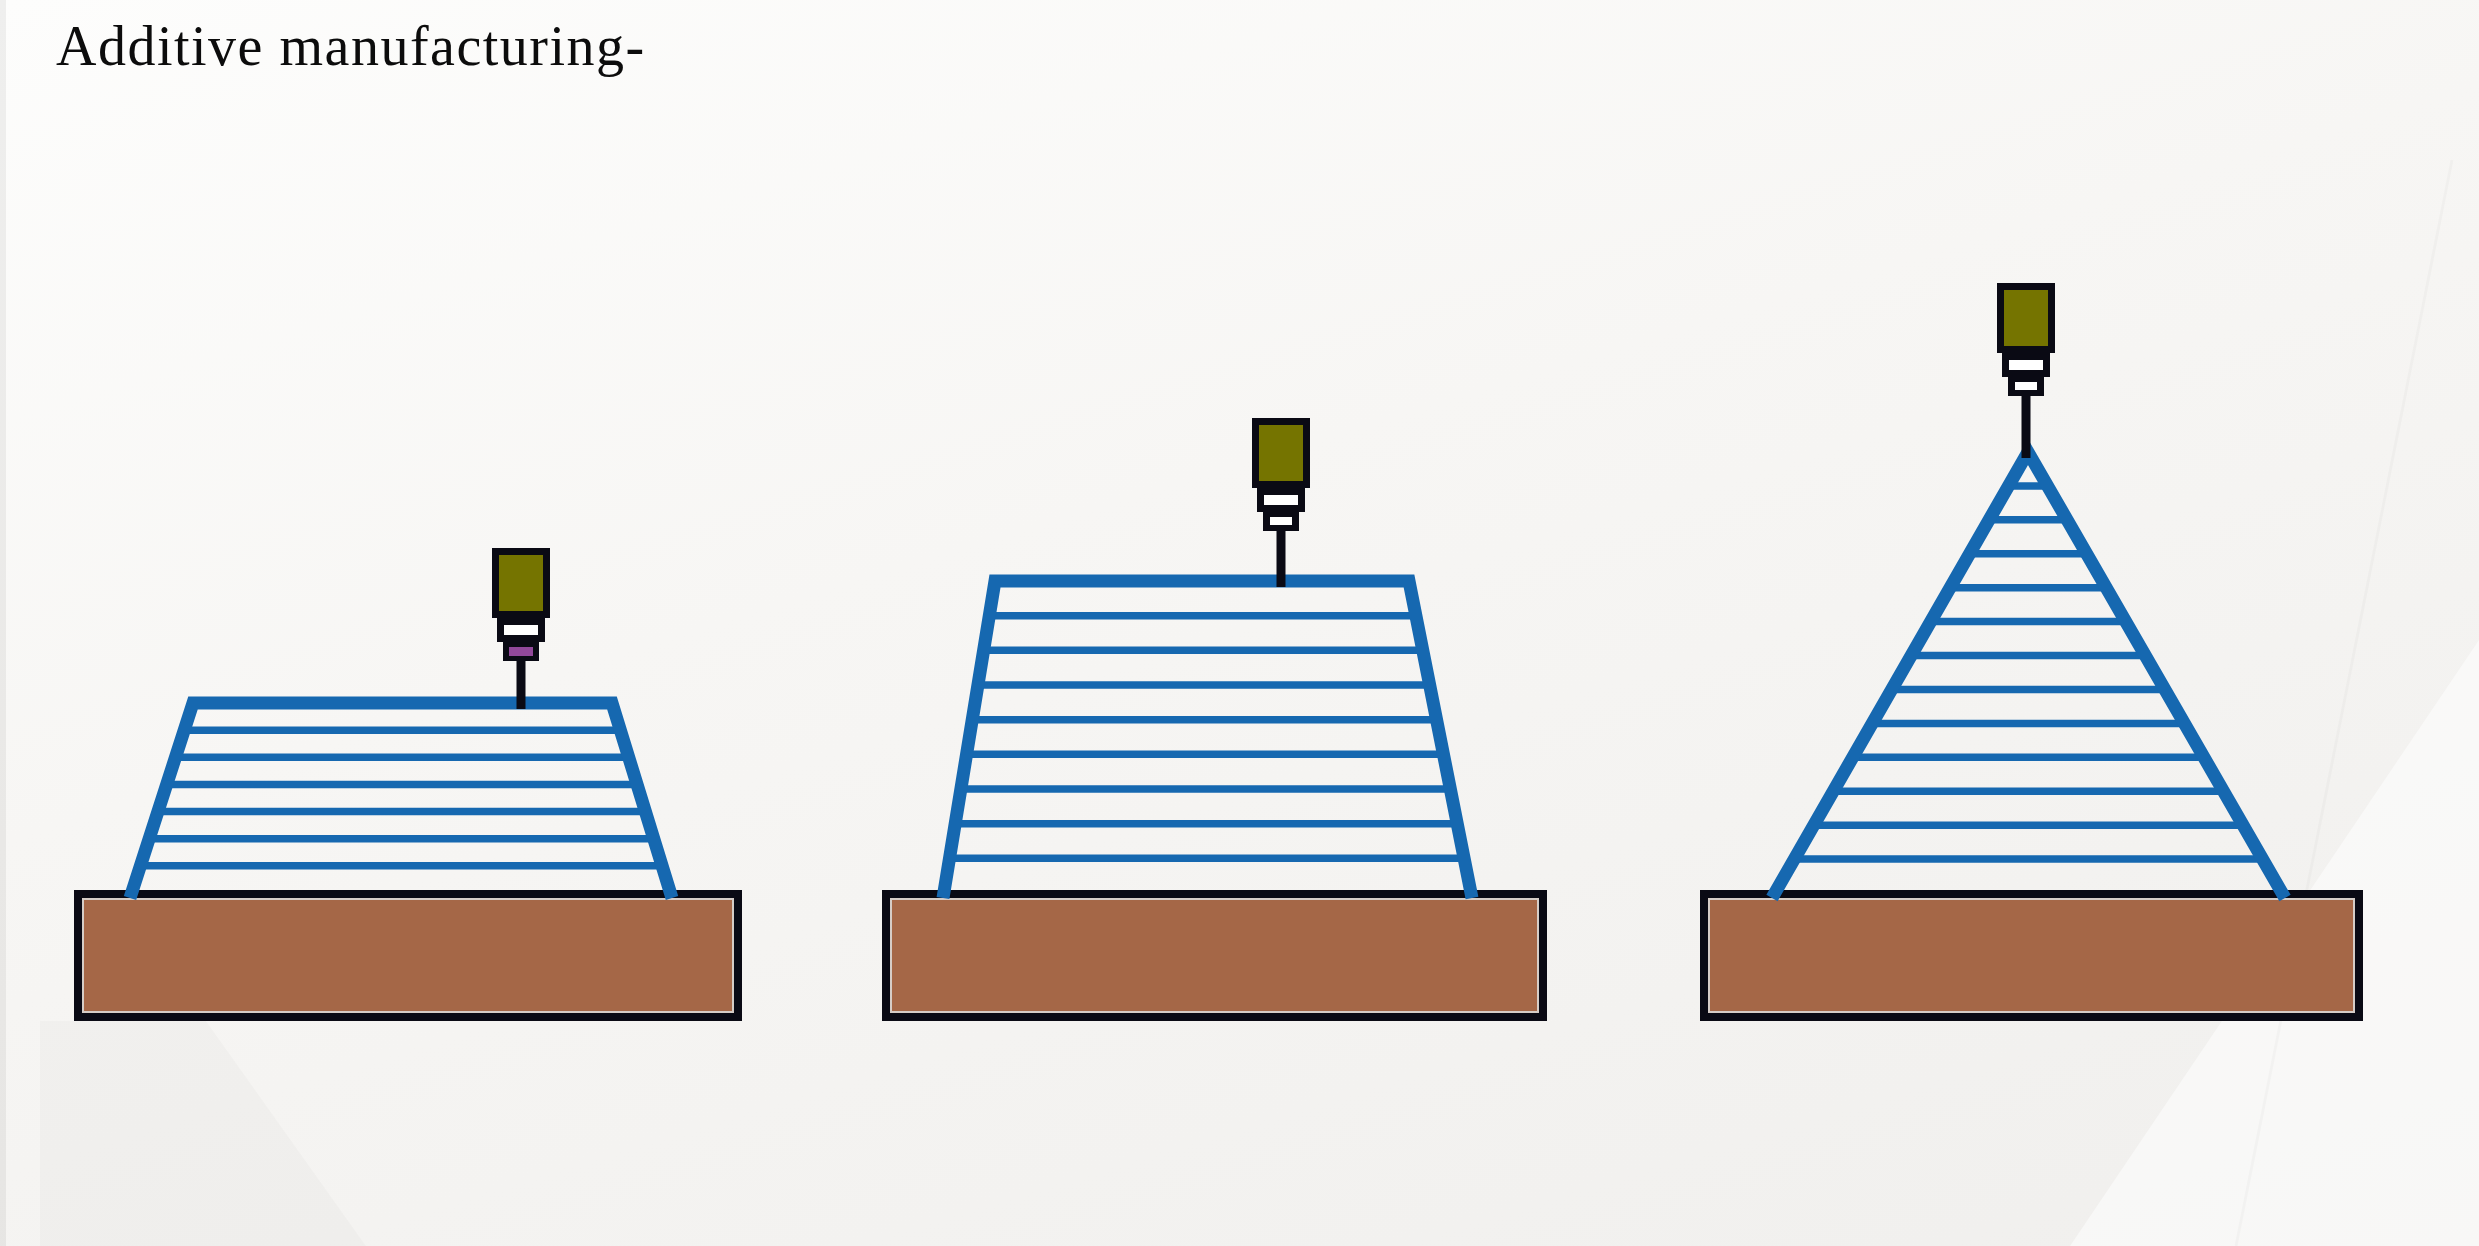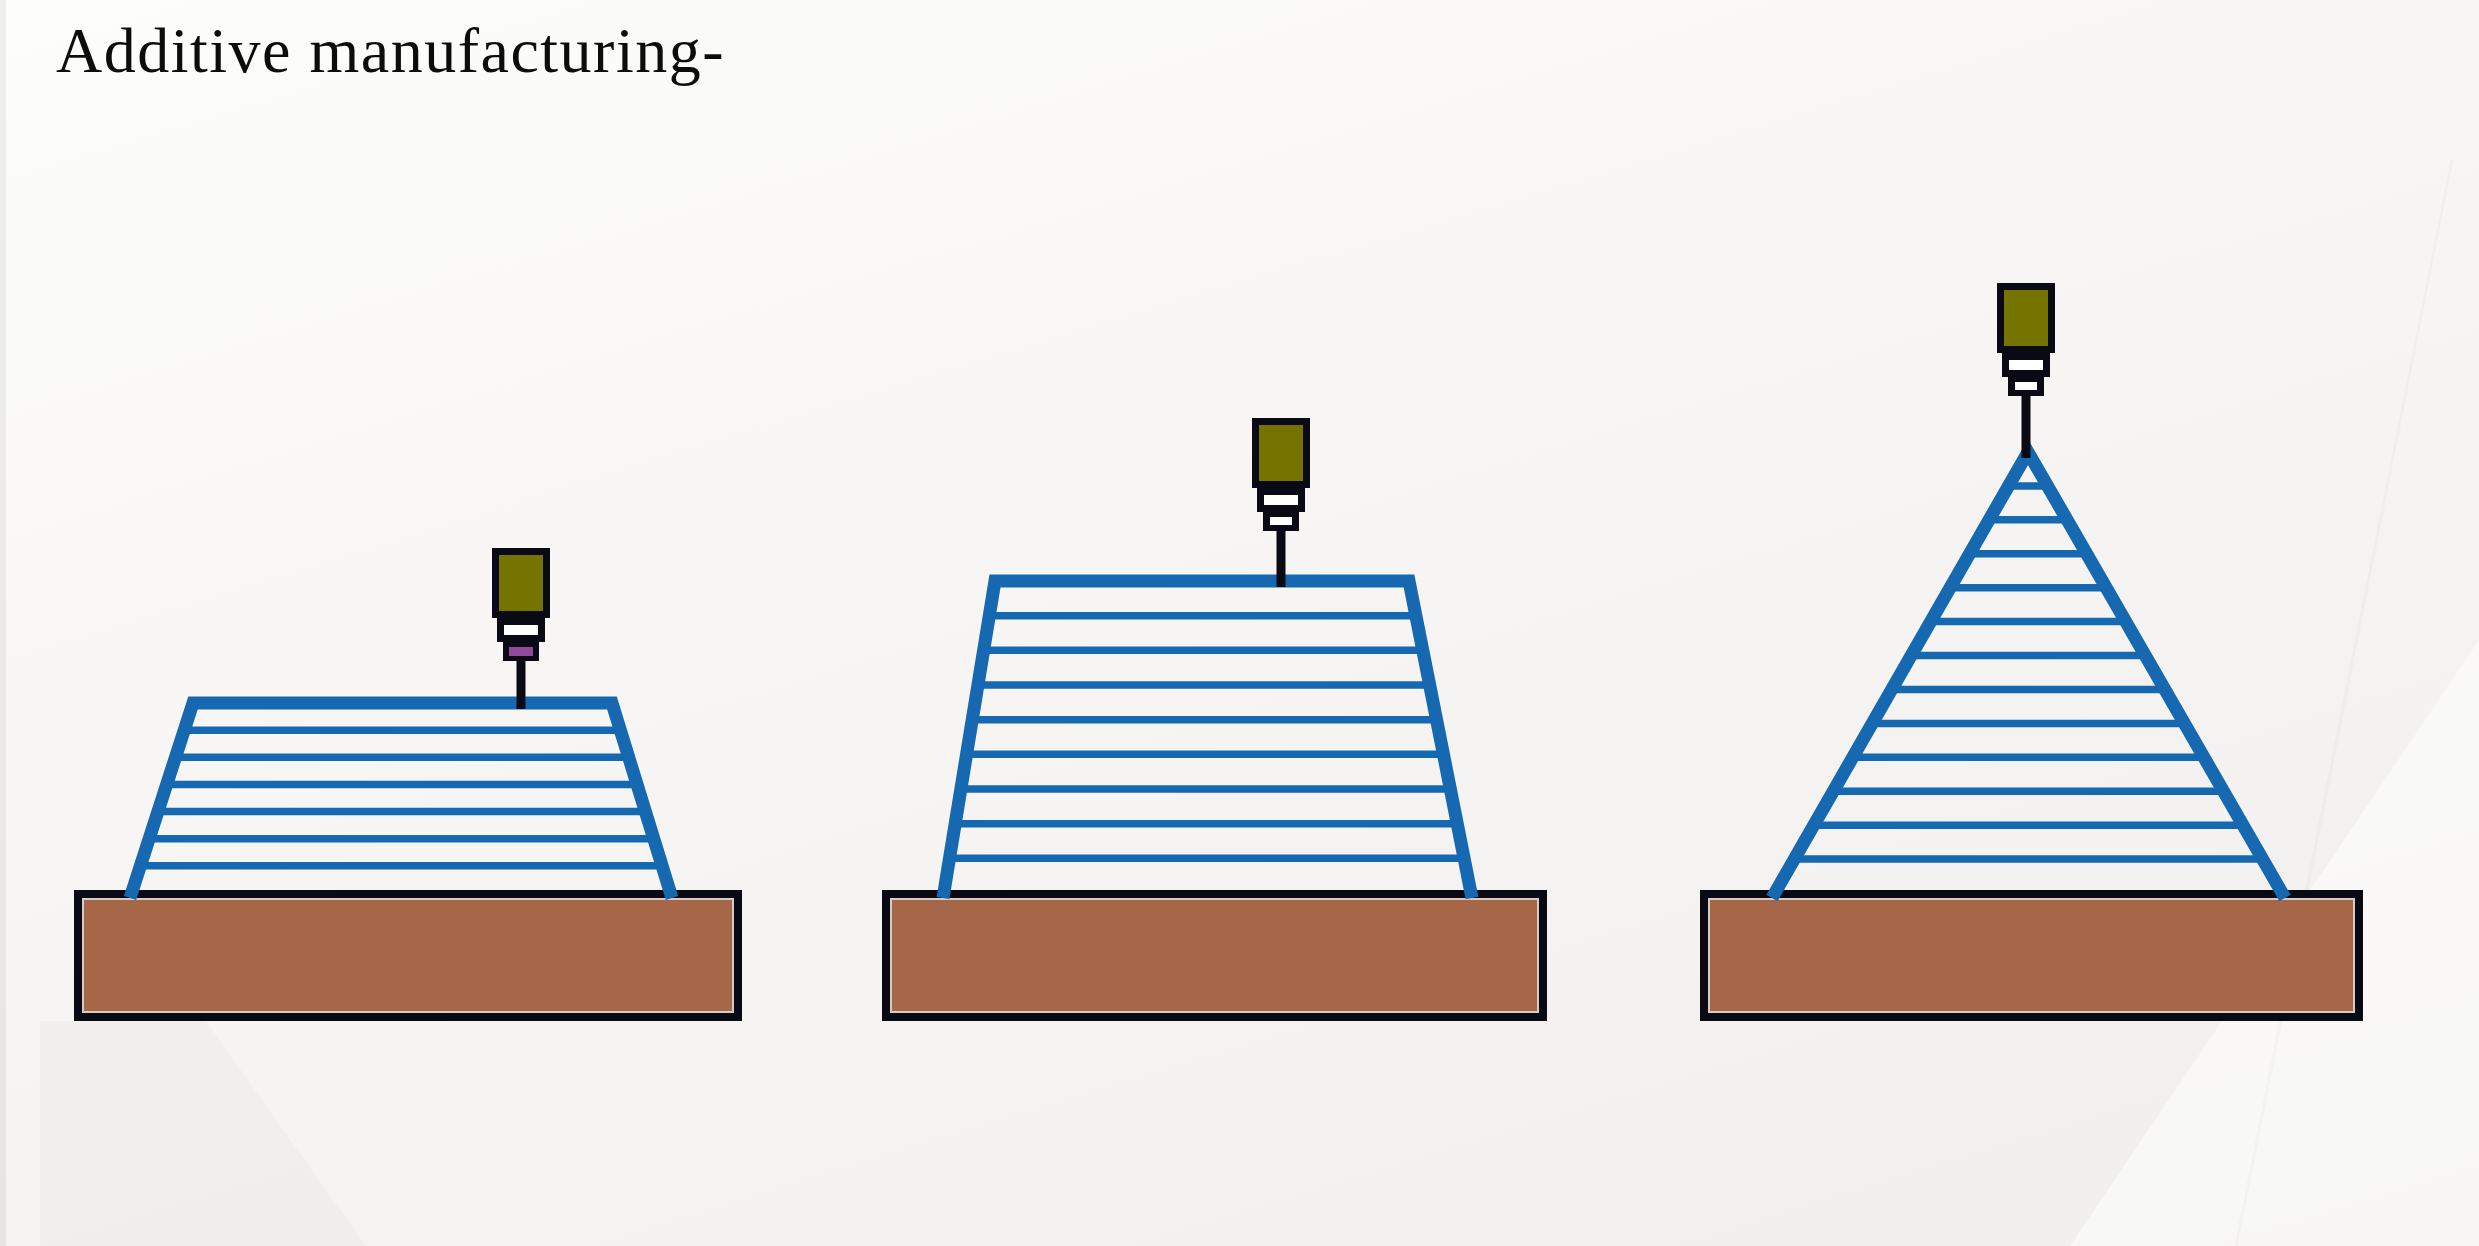--- a/index.html
+++ b/index.html
@@ -8,21 +8,21 @@
     background: linear-gradient(163deg, #fdfdfc 0%, #f7f6f4 42%, #f0efed 100%);
     font-family:"Liberation Serif","DejaVu Serif",serif;
   }
   .slide { position:absolute; inset:0; }
   .slide::before { 
     content:""; position:absolute; left:0; top:0; width:6px; height:100%;
     background:rgba(0,0,0,0.055); pointer-events:none;
   }
   h1.slide-title {
     position:absolute; left:56px; top:14px; margin:0;
-    font-size:64px; font-weight:400; letter-spacing:1.5px; line-height:1.15;
+    font-size:56px; font-weight:400; letter-spacing:1.5px; line-height:1.15;
     color:var(--title-color,#0c0c0c); white-space:nowrap;
   }
   svg.scene { position:absolute; left:0; top:0; display:block; }
 </style>
 </head>
 <body>
 
 <div class="slide">
   <h1 class="slide-title">Additive manufacturing-</h1>
 

